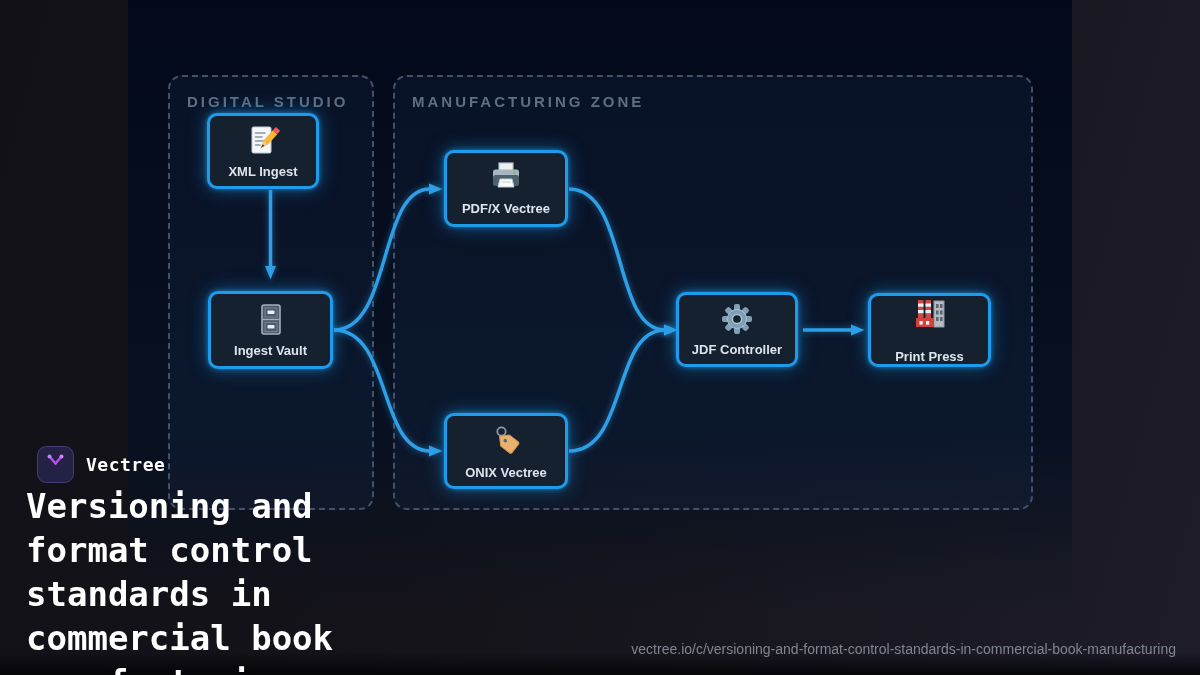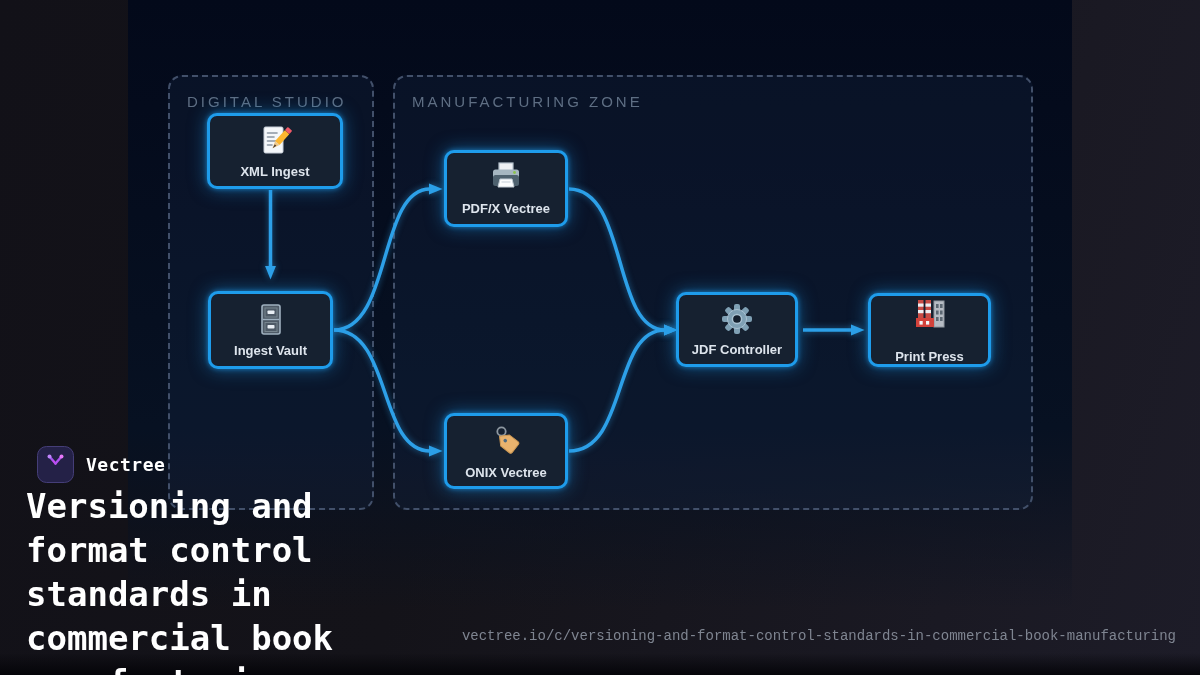--- a/index.html
+++ b/index.html
@@ -26,21 +26,21 @@
 
   
   .zone {
     position:absolute; border:2px dashed #42506a; border-radius:14px;
     background:rgba(36,58,92,0.18);
   }
   .zone-ds { left:168px; top:75px; width:206px; height:435px; }
   .zone-mz { left:393px; top:75px; width:640px; height:435px; }
   .zone-label {
     position:absolute; left:17px; top:16px;
-    font-size:15px; font-weight:normal; letter-spacing:3px; color:#5e6e83;
+    font-size:15px; font-weight:bold; letter-spacing:3px; color:#5e6e83;
     white-space:nowrap;
   }
 
   
   svg.edges { position:absolute; left:0; top:0; z-index:2; pointer-events:none; }
   svg.edges path.flow {
     stroke:#2da0e8; stroke-width:3.5; fill:none;
     filter:drop-shadow(0 0 3px rgba(45,160,232,0.55));
   }
 
@@ -48,41 +48,41 @@
   .node {
     position:absolute; z-index:3;
     display:flex; flex-direction:column; align-items:center; justify-content:center;
     gap:6px;
     background:#162130; border:3px solid #1e9ceb; border-radius:10px;
     box-shadow:0 0 18px rgba(30,155,235,0.50), 0 0 5px rgba(30,155,235,0.65);
   }
   .node-icon { display:block; line-height:0; }
   .node-label { font-size:13px; font-weight:bold; color:#dde4ec; white-space:nowrap; }
 
-  #node-xml-ingest   { left:207px; top:113px; width:136px; height:76px;text-align:center; }
+  #node-xml-ingest   { left:207px; top:113px; width:112px; height:76px;text-align:center; }
   #node-version-vault{ left:208px; top:291px; width:125px; height:78px; }
   #node-pdfx         { left:444px; top:150px; width:124px; height:77px; }
   #node-onix         { left:444px; top:413px; width:124px; height:76px; }
   #node-jdf          { left:676px; top:292px; width:122px; height:75px; }
   #node-print-press  { left:868px; top:293px; width:123px; height:74px;justify-content:space-between; }
 
   
   .brand { position:absolute; left:25px; top:446px; z-index:5; display:flex; align-items:center; gap:12px;padding-left:12px; }
   .brand-name {
     font-family:"DejaVu Sans Mono", monospace; font-weight:bold;
     font-size:18px; color:#ffffff; letter-spacing:0.5px;
   }
   .page-title {
     position:absolute; left:26px; top:484px; width:326px; z-index:5;
     font-family:"DejaVu Sans Mono", monospace; font-weight:bold;
     font-size:34px; line-height:44px; color:#ffffff;
   }
   .footer-url {
-    position:absolute; right:24px; top:628px; z-index:5;
-    font-family:Liberation Mono, monospace; font-size:14px; color:#7f8591;
+    position:absolute; right:24px; top:641px; z-index:5;
+    font-family:Liberation Sans, sans-serif; font-size:14px; color:#7f8591;
     white-space:nowrap;
   }
 </style>
 </head>
 <body>
 
 <div class="stage">
 
   <div class="canvas"></div>
 

